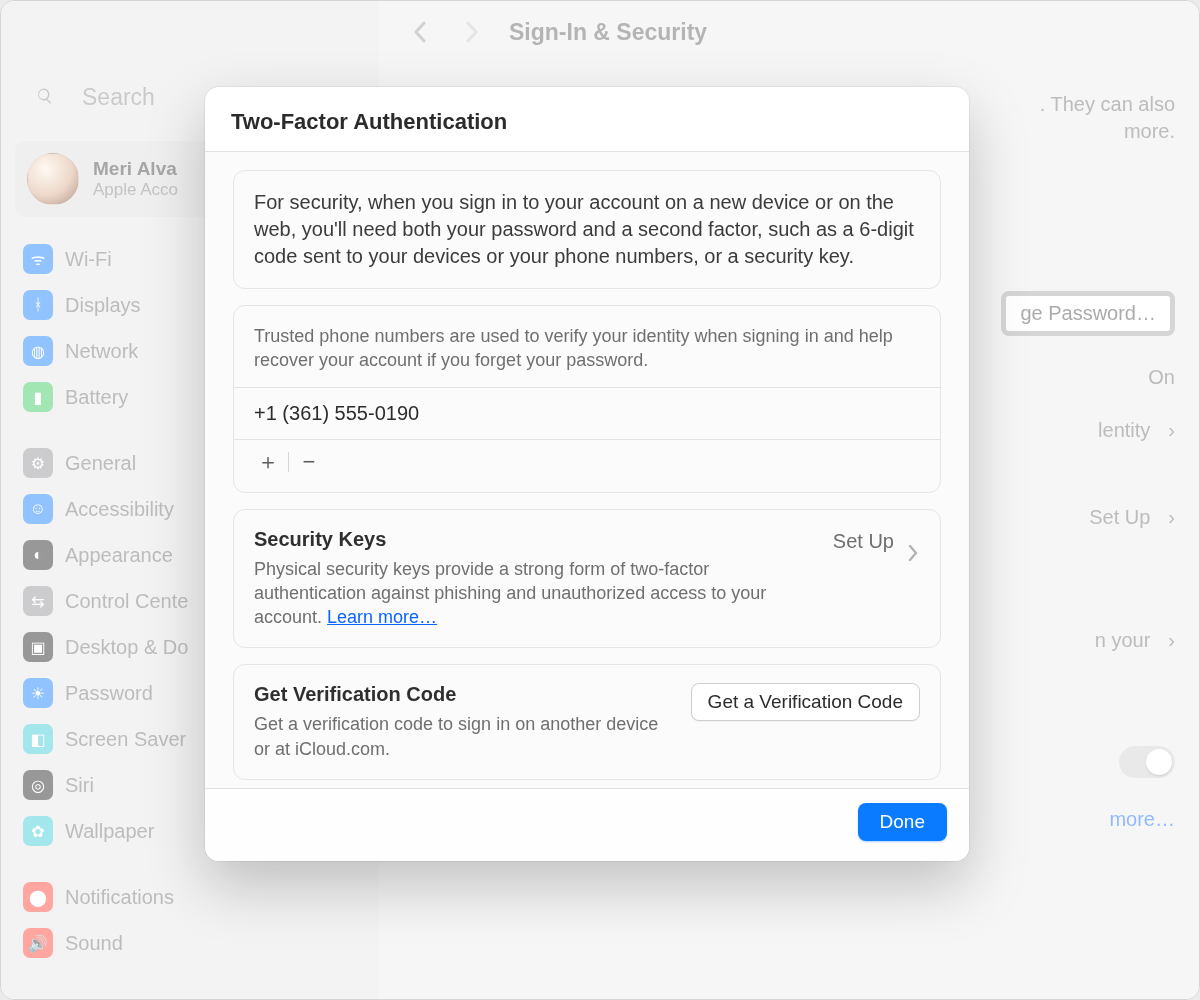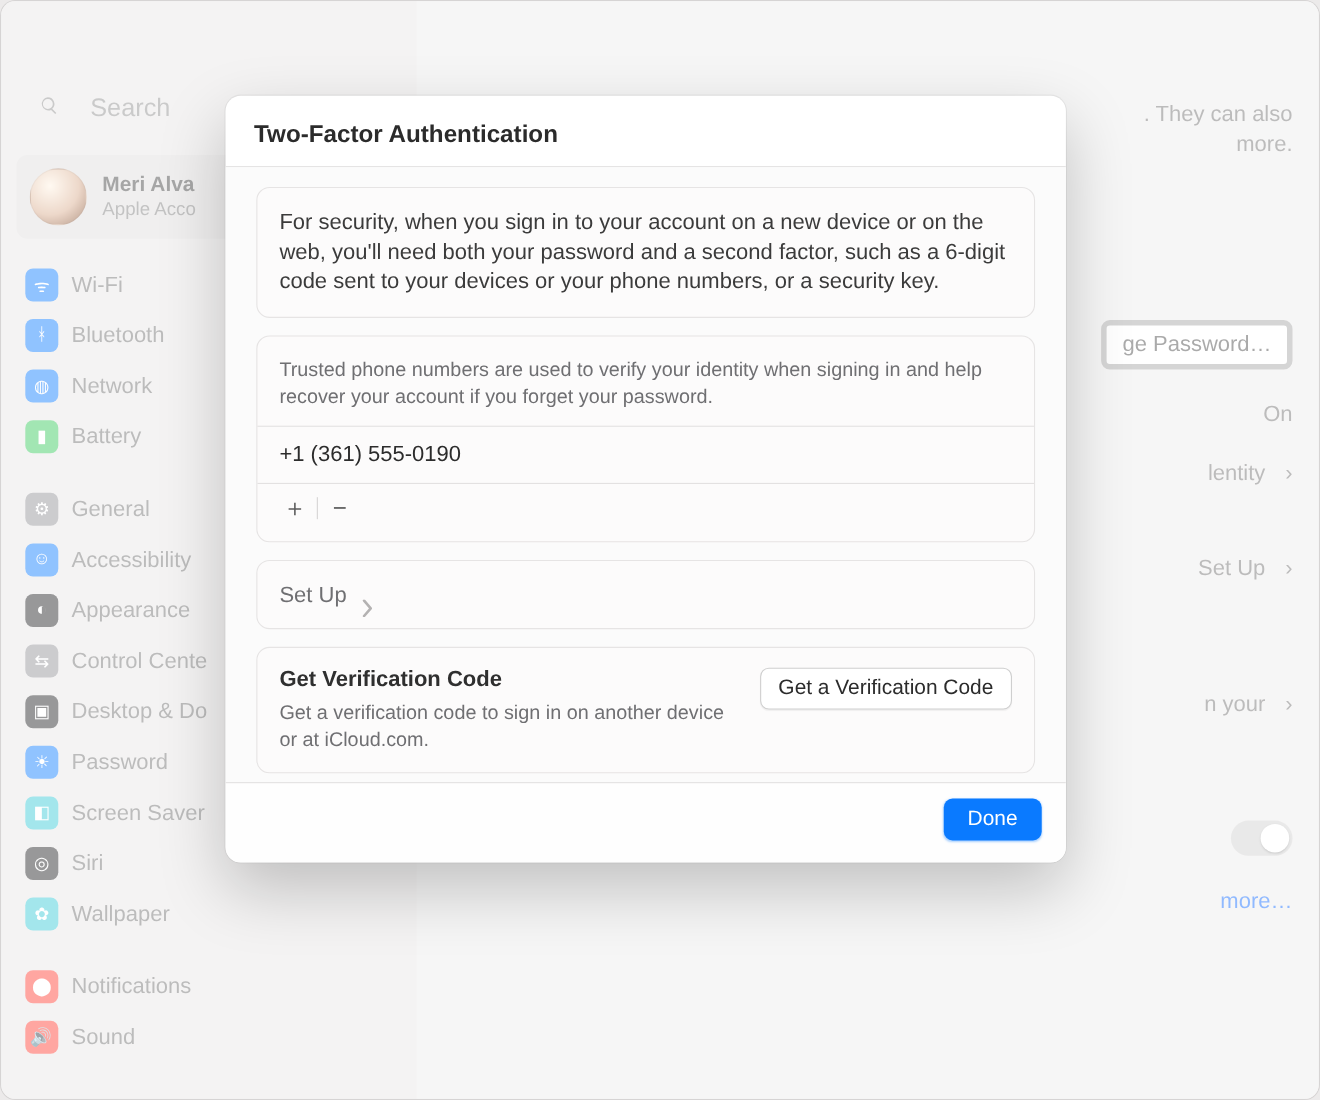--- a/index.html
+++ b/index.html
@@ -94,21 +94,21 @@
       </div>
     </div>
 
     <nav class="side-list" id="side-list">
         <div class="side-item">
           <div class="sicon" style="background: rgb(10, 122, 255);">ᯤ</div>
           <span>Wi-Fi</span>
         </div>
         <div class="side-item">
           <div class="sicon" style="background: rgb(10, 122, 255);">ᚼ</div>
-          <span>Bluetooth</span>
+          <span>Displays</span>
         </div>
         <div class="side-item">
           <div class="sicon" style="background: rgb(10, 122, 255);">◍</div>
           <span>Network</span>
         </div>
         <div class="side-item">
           <div class="sicon" style="background: rgb(50, 199, 88);">▮</div>
           <span>Battery</span>
         </div>
         <div style="height: 14px;"></div>
@@ -154,20 +154,33 @@
           <span>Notifications</span>
         </div>
         <div class="side-item">
           <div class="sicon" style="background: rgb(255, 59, 48);">🔊</div>
           <span>Sound</span>
         </div>
       </nav>
   </aside>
 
   <main class="main">
+    <div class="main-header">
+      <div class="navbtn">
+        <svg width="16" height="22" viewBox="0 0 16 22">
+            <path d="M12 2 4 11l8 9" fill="none" stroke="#9a9a9a" stroke-width="3" stroke-linecap="round" stroke-linejoin="round"></path>
+          </svg>
+      </div>
+      <div class="navbtn">
+        <svg width="16" height="22" viewBox="0 0 16 22">
+            <path d="M4 2l8 9-8 9" fill="none" stroke="#c7c5c5" stroke-width="3" stroke-linecap="round" stroke-linejoin="round"></path>
+          </svg>
+      </div>
+      <div class="main-title">Sign-In &amp; Security</div>
+    </div>
 
     <div class="bg-rows">
       <div style="text-align:right; line-height:1.35;">
         <span>. They can also</span><br>
         <span>more.</span>
       </div>
       <div style="height:86px;"></div>
       <div class="bg-line">
           <button class="bg-button">ge Password…</button>
         </div>
@@ -219,20 +232,26 @@
           </div>
           <div class="pm-sep"></div>
           <div class="pm">
             <span>−</span>
           </div>
         </div>
       </div>
 
       <div class="card">
         <div class="sec-row">
+          <div class="sec-left">
+            <h3>Security Keys</h3>
+            <p class="sub">
+              <span>Physical security keys provide a strong form of two-factor authentication against phishing and unauthorized access to your account. </span><a class="link" href="#">Learn more…</a>
+            </p>
+          </div>
           <div class="sec-right">
             <span>Set Up</span>
           </div>
           <div class="chev">
             <svg width="10" height="16" viewBox="0 0 10 16">
                 <path d="M2 1l6 7-6 7" fill="none" stroke="#b4b2b2" stroke-width="2.4" stroke-linecap="round" stroke-linejoin="round"></path>
               </svg>
           </div>
         </div>
       </div>

